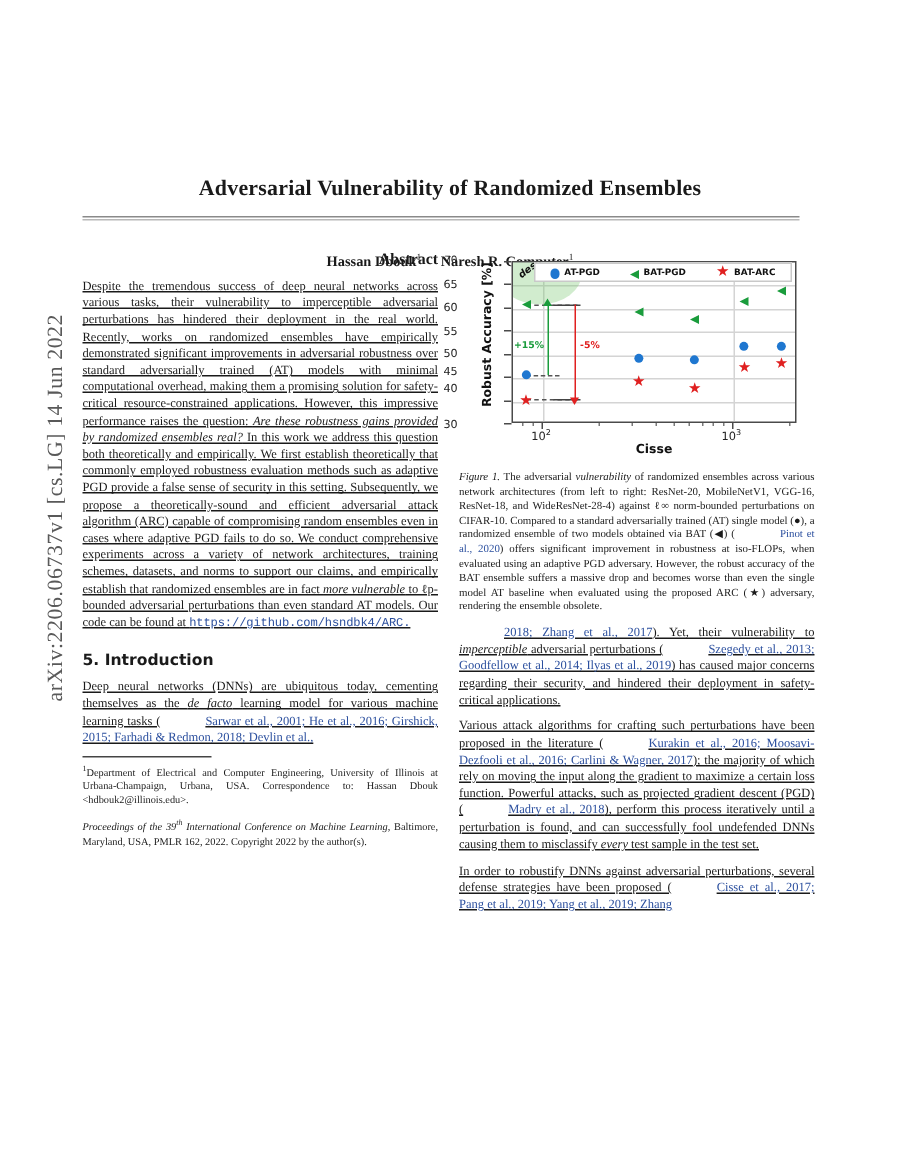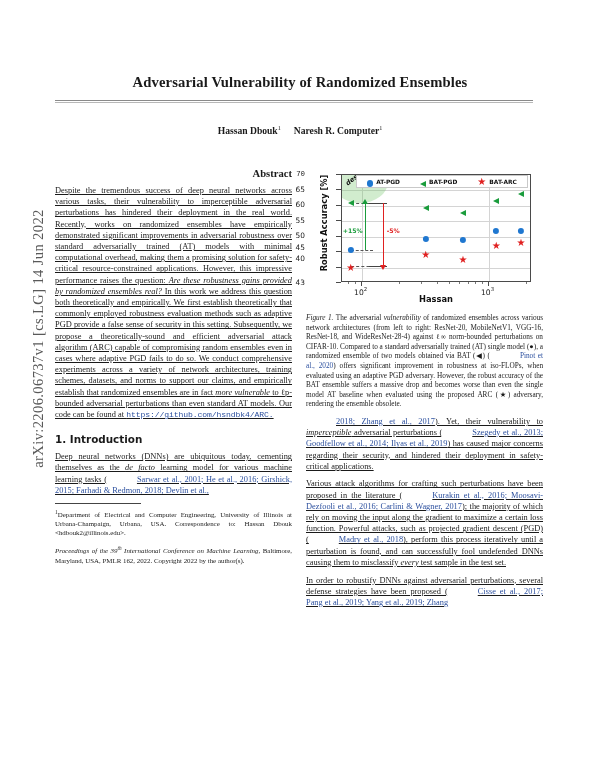--- a/index.html
+++ b/index.html
@@ -29,21 +29,21 @@
   }
 
   
   #page{
     position:absolute;
     left:55px; top:0; right:0; bottom:0;
     width:545px;
   }
 
   
-  #title-block{ padding-top:74px; }
+  #title-block{ padding-top:118px; }
   #paper-title{
     font-size:14.6px;
     font-weight:bold;
     text-align:center;
     letter-spacing:0.15px;
     margin:0 0 9px 0;
     padding-right:55px;
   }
   .rule{
     height:1px; background:#8a8a8a;
@@ -283,42 +283,42 @@
   </div>
 
   <div id="columns">
 
     <div class="col">
 
       <div class="abs-head">Abstract</div>
 
       <p class="body"><span>Despite the tremendous success of deep neural networks across various tasks, their vulnerability to imperceptible adversarial perturbations has hindered their deployment in the real world. Recently, works on randomized ensembles have empirically demonstrated significant improvements in adversarial robustness over standard adversarially trained (AT) models with minimal computational overhead, making them a promising solution for safety-critical resource-constrained applications. However, this impressive performance raises the question: </span><span class="it">Are these robustness gains provided by randomized ensembles real?</span><span> In this work we address this question both theoretically and empirically. We first establish theoretically that commonly employed robustness evaluation methods such as adaptive PGD provide a false sense of security in this setting. Subsequently, we propose a theoretically-sound and efficient adversarial attack algorithm (ARC) capable of compromising random ensembles even in cases where adaptive PGD fails to do so. We conduct comprehensive experiments across a variety of network architectures, training schemes, datasets, and norms to support our claims, and empirically establish that randomized ensembles are in fact </span><span class="it">more vulnerable</span><span> to ℓp-bounded adversarial perturbations than even standard AT models. Our code can be found at </span><span class="mono">https://github.com/hsndbk4/ARC.</span></p>
 
-      <h2 class="section">1. Introduction</h2>
+      <h2 class="section">5. Introduction</h2>
 
       <p class="body"><span>Deep neural networks (DNNs) are ubiquitous today, cementing themselves as the </span><span class="it">de facto</span><span> learning model for various machine learning tasks (</span><span class="cite">Sarwar et al., 2001; He et al., 2016; Girshick, 2015; Farhadi &amp; Redmon, 2018; Devlin et al.,</span></p>
 
       <div class="fn-rule"></div>
 
       <p class="footnote"><span class="sup">1</span><span>Department of Electrical and Computer Engineering, University of Illinois at Urbana-Champaign, Urbana, USA. Correspondence to: Hassan Dbouk &lt;hdbouk2@illinois.edu&gt;.</span></p>
 
       <p class="proceedings"><span>Proceedings of the 39</span><span class="sup">th</span><span> International Conference on Machine Learning</span><span class="rm">, Baltimore, Maryland, USA, PMLR 162, 2022. Copyright 2022 by the author(s).</span></p>
 
     </div>
 
     <div class="col">
 
       <div id="figure">
         <div id="chart-box">
 
           <div id="ylabel">Robust Accuracy [%]</div>
-          <div id="xlabel">Hassan</div>
+          <div id="xlabel">Cisse</div>
 
           <div id="yticks">
-              <div class="ytick-label" style="top: 109.5px;">43</div>
+              <div class="ytick-label" style="top: 109.5px;">30</div>
               <div class="ytick-mark" style="top: 114px;"></div>
               <div class="ytick-label" style="top: 86px;">40</div>
               <div class="ytick-mark" style="top: 98.5714px;"></div>
               <div class="ytick-label" style="top: 75px;">45</div>
               <div class="ytick-mark" style="top: 83.1429px;"></div>
               <div class="ytick-label" style="top: 63.2143px;">50</div>
               <div class="ytick-mark" style="top: 67.7143px;"></div>
               <div class="ytick-label" style="top: 47.7857px;">55</div>
               <div class="ytick-mark" style="top: 52.2857px;"></div>
               <div class="ytick-label" style="top: 32.3571px;">60</div>

